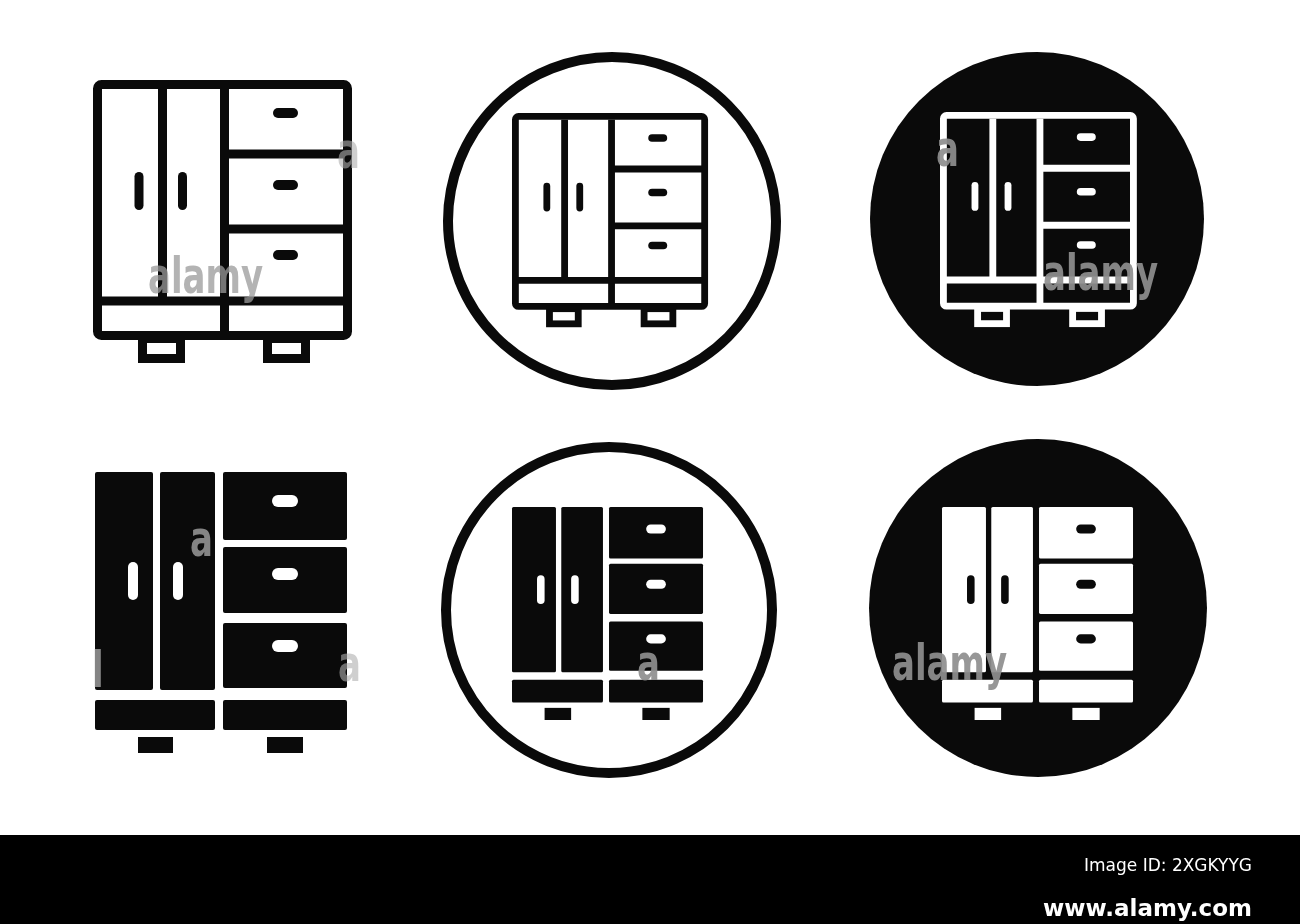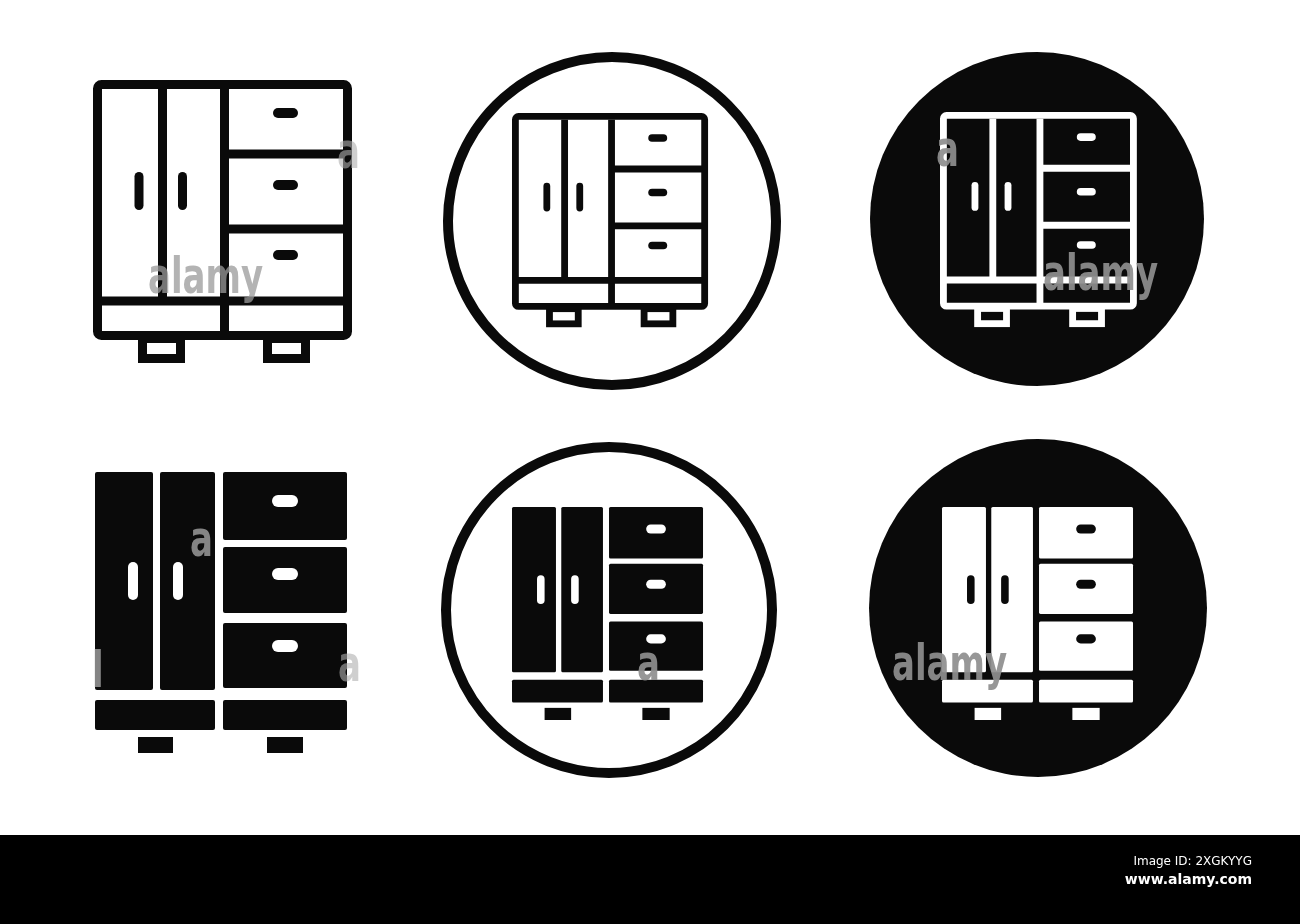--- a/index.html
+++ b/index.html
@@ -25,22 +25,22 @@
   .wm.mixed{color:#9a9a9a;opacity:0.75;}
   
   .footer{
     position:absolute;left:0;top:835px;width:1300px;height:89px;
     background:#000000;z-index:4;
   }
   .footer-texts{
     position:absolute;right:48px;top:853px;
     text-align:right;color:#ffffff;z-index:5;
   }
-  .footer-texts .imgid{font-size:12px;font-weight:normal;line-height:1.45;}
-  .footer-texts .site{font-size:14px;font-weight:bold;line-height:1.3;}
+  .footer-texts .imgid{font-size:17px;font-weight:normal;line-height:1.45;}
+  .footer-texts .site{font-size:23px;font-weight:bold;line-height:1.3;margin-top:16px;}
   .footer .logo, .footer-texts{font-family:"DejaVu Sans","Liberation Sans",sans-serif;}
 </style>
 </head>
 <body>
 
 <div class="canvas">
 
   <svg class="icon-layer" width="1300" height="835" viewBox="0 0 1300 835">
     <defs>
 

